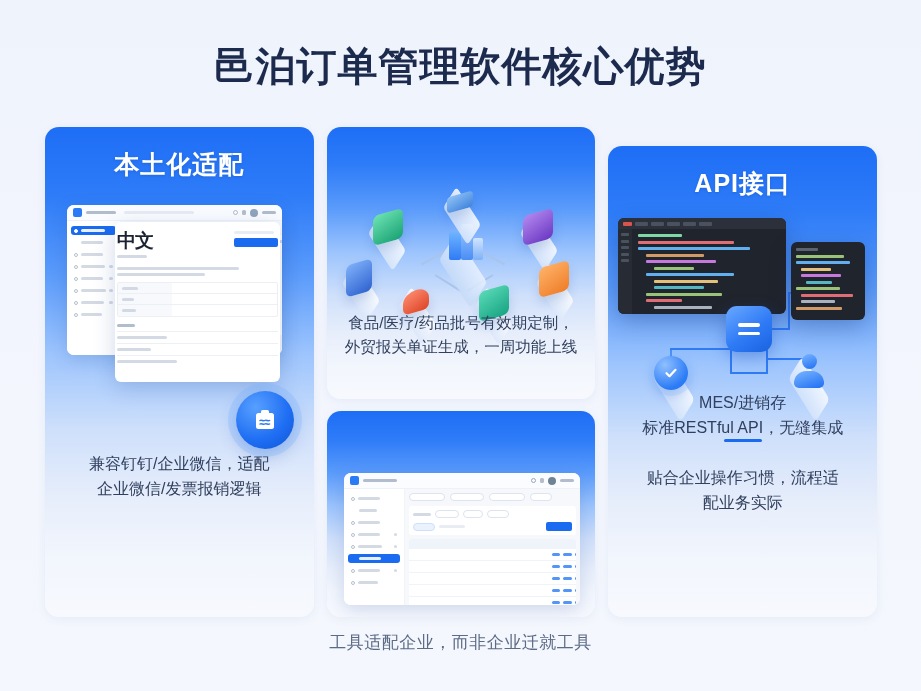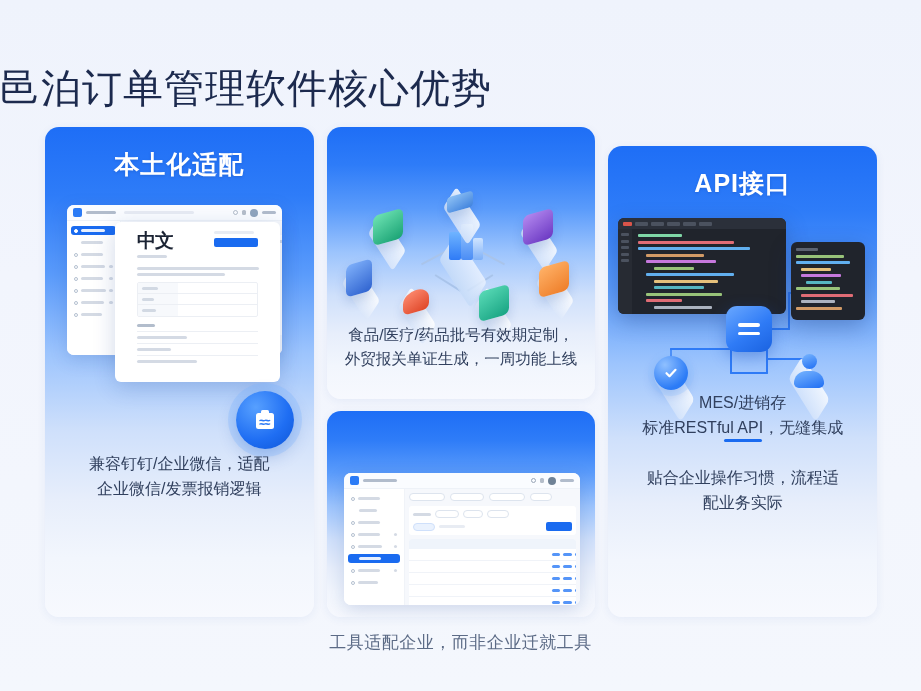--- a/index.html
+++ b/index.html
@@ -11,25 +11,26 @@
   }
 
   body {
     font-family: "Liberation Sans", "DejaVu Sans", sans-serif;
     background: linear-gradient(180deg, #eff3fc 0%, #f2f5fd 40%, #f4f7fd 100%);
     position: relative;
   }
 
   
   .page-title {
+    text-align: center;
     font-size: 40px;
-    font-weight: normal;
+    font-weight: bold;
     letter-spacing: 1px;
     color: #1c2a4e;
-    padding-top: 64px;
+    padding-top: 42px;
     line-height: 1.2;
   }
 
   
   .cards {
     position: absolute;
     left: 45px;
     top: 127px;
     width: 832px;
     height: 490px;
@@ -142,21 +143,21 @@
   .side-item.active .side-dot { border-color: #ffffff; background: #ffffff; }
   .side-item.active .blur { background: #ffffff; opacity: .9; }
   .mock-main { flex: 1; background: #f6f8fc; padding: 5px; }
 
   
   .c1-mock { left: 22px; top: 78px; width: 215px; height: 150px; }
   .c1-float {
     left: 70px; top: 95px; width: 165px; height: 160px;
     background: #fff; border-radius: 6px;
     box-shadow: 0 6px 22px rgba(20,60,140,0.2);
-    padding: 9px 22px;
+    padding: 9px 2px;
     position: absolute; overflow: hidden;
   }
   .cn-big {
     font-size: 19px; font-weight: bold; color: #1b2333;
     letter-spacing: -1px; line-height: 1;
   }
   .mini-btn {
     height: 9px; border-radius: 2px; background: #1a6bf0;
     width: 44px;
   }
@@ -462,21 +463,21 @@
         <div class="iso-plate" style="left:206px;top:98px"></div>
         <div class="iso-node" style="left:212px;top:82px;background:linear-gradient(155deg,#ffb268,#ee7d28)"></div>
 
         <div class="iso-plate" style="left:68px;top:122px"></div>
         <div class="iso-node" style="left:76px;top:108px;width:26px;height:22px;border-radius:50% 50% 6px 6px;background:linear-gradient(155deg,#ff8f74,#de4426)"></div>
 
         <div class="iso-plate" style="left:144px;top:122px"></div>
         <div class="iso-node" style="left:152px;top:106px;background:linear-gradient(155deg,#59dab6,#17a382)"></div>
       </div>
 
-      <div class="card-desc" style="top:196px;font-size:15.5px">
+      <div class="card-desc" style="top:184px;font-size:15.5px">
         <div>食品/医疗/药品批号有效期定制，</div>
         <div>外贸报关单证生成，一周功能上线</div>
       </div>
     </div>
 
     <div class="card card-mid2">
 
       <div class="mock c4-mock">
         <div class="mock-top">
           <span class="logo-sq"></span>

